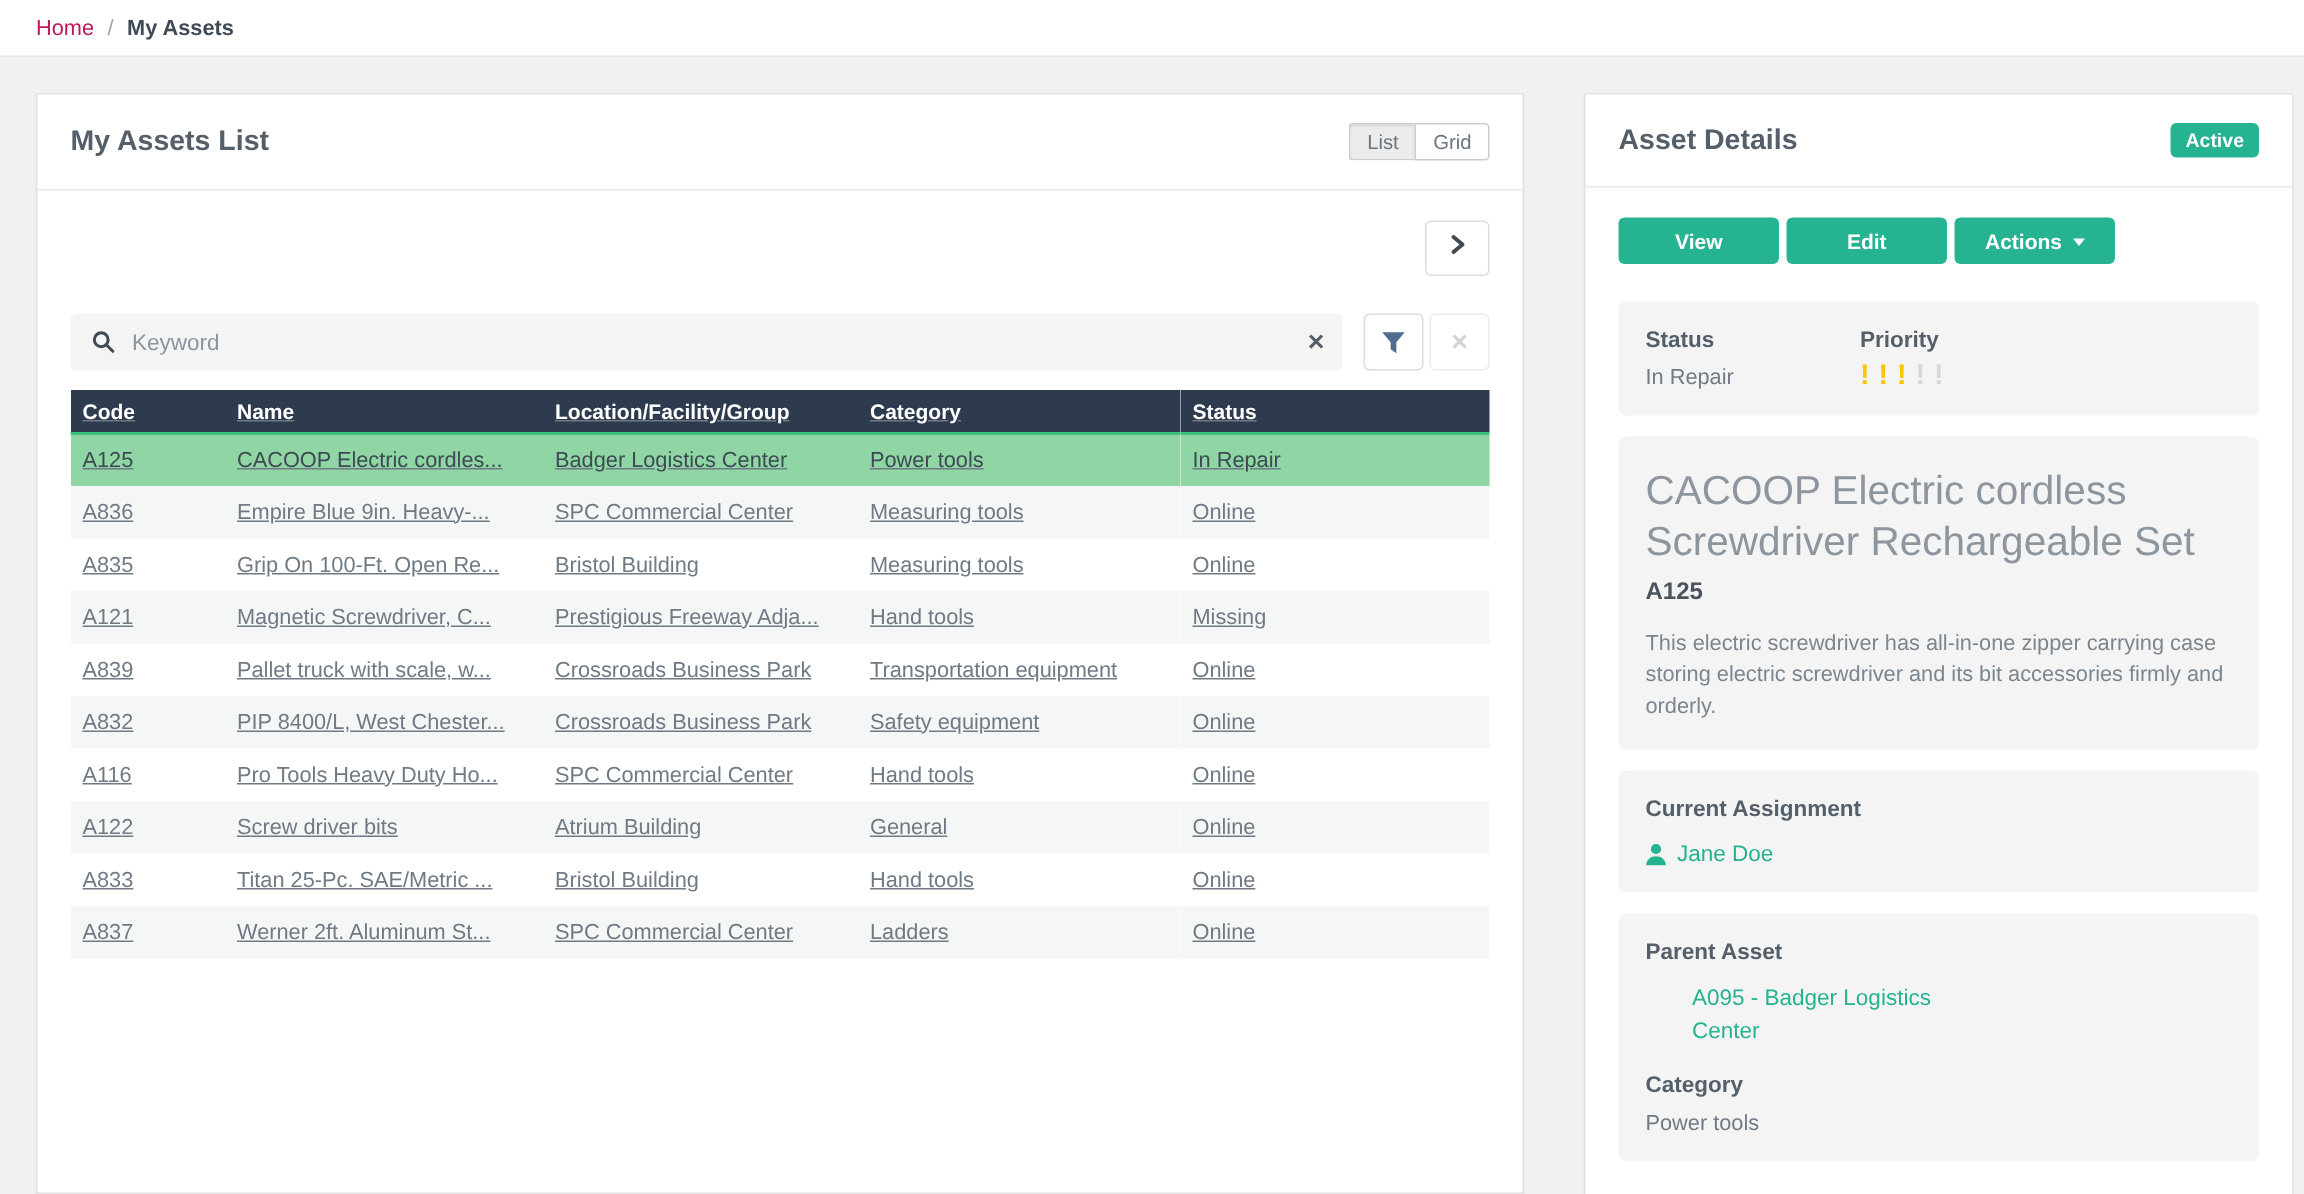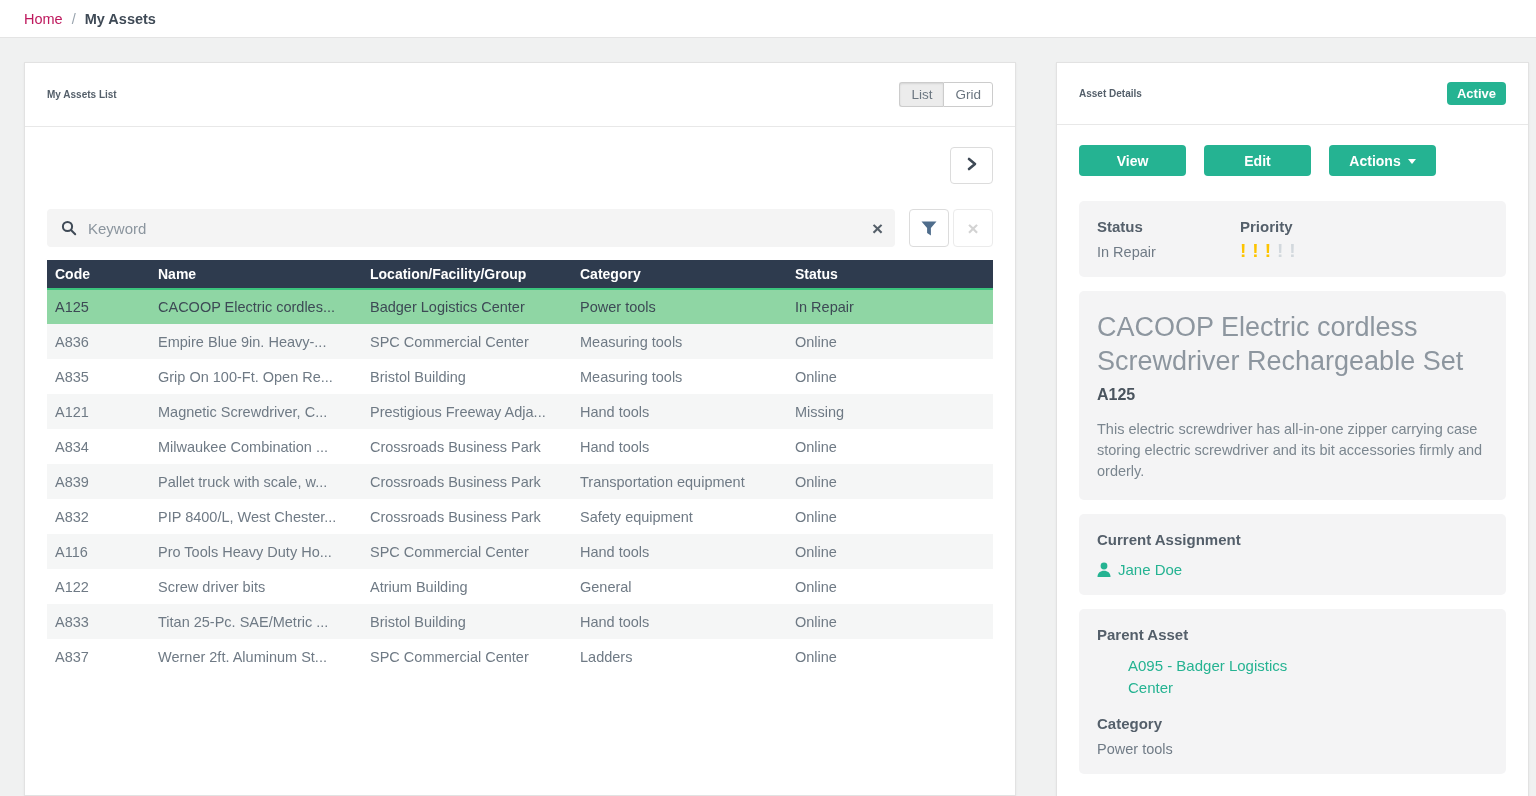--- a/index.html
+++ b/index.html
@@ -27,21 +27,21 @@
     box-shadow: 0 1px 2px rgba(0,0,0,.06);
     min-height: 734px;
   }
   .panel-left  { width: 992px; }
   .panel-right { width: 473px; }
 
   .panel-header {
     padding: 19px 22px; border-bottom: 1px solid #e8e8e8;
     display: flex; justify-content: space-between; align-items: center;
   }
-  .panel-title { font-size: 10px; font-weight: bold; color: #545f6a; }
+  .panel-title { font-size: 19px; font-weight: bold; color: #545f6a; }
 
   
   .view-toggle { display: flex; }
   .view-toggle .tbtn {
     font-size: 13.5px; color: #6b7680; background: #fff;
     border: 1px solid #ccc; padding: 4px 11px; cursor: pointer;
     font-family: "Liberation Sans", sans-serif;
   }
   .view-toggle .tbtn:first-child { border-radius: 3px 0 0 3px; border-right: none; }
   .view-toggle .tbtn:last-child  { border-radius: 0 3px 3px 0; }
@@ -73,42 +73,42 @@
   .icon-btn {
     width: 40px; height: 38px; background: #fff; border: 1px solid #dcdcdc;
     border-radius: 4px; display: flex; align-items: center; justify-content: center;
     cursor: pointer;
   }
   .icon-btn + .icon-btn { margin-left: 4px; }
   .icon-btn.disabled { border-color: #ebebeb; cursor: default; }
   .icon-btn.disabled .xglyph { color: #d3d3d3; }
 
   
-  table.assets { width: 100%; border-collapse: collapse; table-layout: fixed; }
+  table.assets { width: 100%; border-collapse: collapse; table-layout: fixed; text-decoration: underline; }
   table.assets th {
     background: var(--header-bg); color: #fff; font-size: 14px; font-weight: bold;
     text-align: left; height: 29px; padding: 0 8px; white-space: nowrap; overflow: hidden;
   }
   table.assets td {
     font-size: 14.5px; color: #6f7a85; height: 35px; padding: 0 8px;
     white-space: nowrap; overflow: hidden; text-overflow: clip;
   }
   table.assets tbody tr { cursor: pointer; }
   table.assets tbody tr:nth-child(even) { background: #f5f6f6; }
   table.assets tbody tr.selected { background: var(--selected-row); }
   table.assets tbody tr.selected td { color: #3d4a55; border-top: 2px solid var(--selected-border); }
   col.c-code { width: 103px; } col.c-name { width: 212px; }
   col.c-loc { width: 210px; } col.c-cat { width: 215px; } col.c-status { width: auto; }
 
   
   .badge {
     background: var(--accent); color: #fff; font-size: 13px; font-weight: bold;
     padding: 4px 10px; border-radius: 4px; text-align: center;
   }
-  .btn-row { display: flex; gap: 18px; margin-bottom: 25px; }
+  .btn-row { display: flex; gap: 5px; margin-bottom: 25px; }
   .btn {
     width: 107px; height: 31px; background: var(--accent); color: #fff;
     border: none; border-radius: 4px; font-size: 14px; font-weight: 600;
     cursor: pointer; display: flex; align-items: center; justify-content: center; gap: 7px;
     font-family: "Liberation Sans", sans-serif;
   }
   .caret-down {
     width: 0; height: 0; border-left: 4px solid transparent;
     border-right: 4px solid transparent; border-top: 5px solid #fff; margin-top: 2px;
   }
@@ -225,27 +225,20 @@
               <td>Online</td>
             </tr>
             <tr>
               <td>A121</td>
               <td>Magnetic Screwdriver, C...</td>
               <td>Prestigious Freeway Adja...</td>
               <td>Hand tools</td>
               <td>Missing</td>
             </tr>
             <tr>
-              <td>A834</td>
-              <td>Milwaukee Combination ...</td>
-              <td>Crossroads Business Park</td>
-              <td>Hand tools</td>
-              <td>Online</td>
-            </tr>
-            <tr>
               <td>A839</td>
               <td>Pallet truck with scale, w...</td>
               <td>Crossroads Business Park</td>
               <td>Transportation equipment</td>
               <td>Online</td>
             </tr>
             <tr>
               <td>A832</td>
               <td>PIP 8400/L, West Chester...</td>
               <td>Crossroads Business Park</td>

